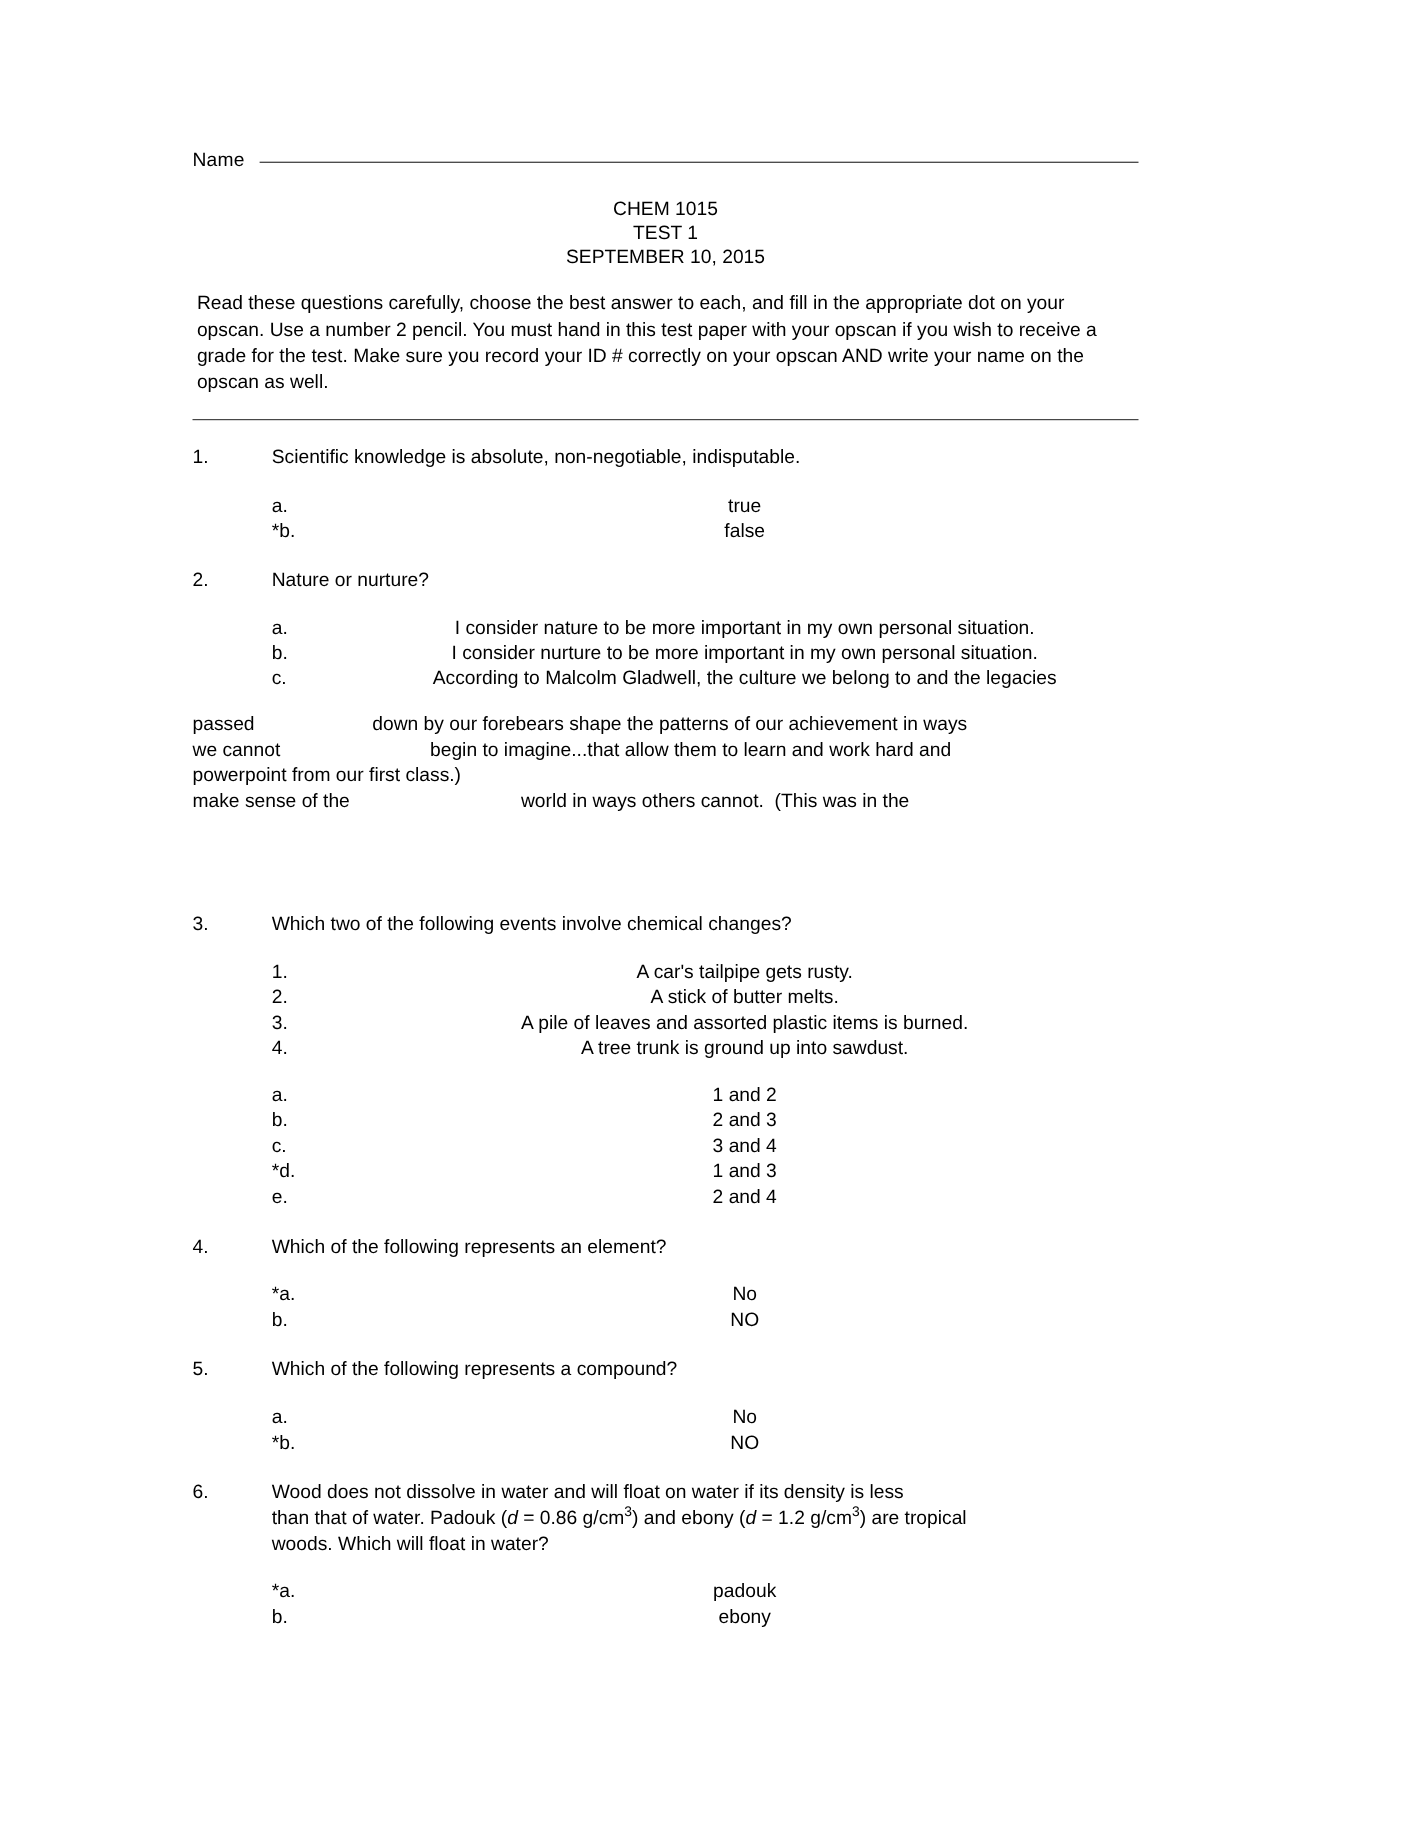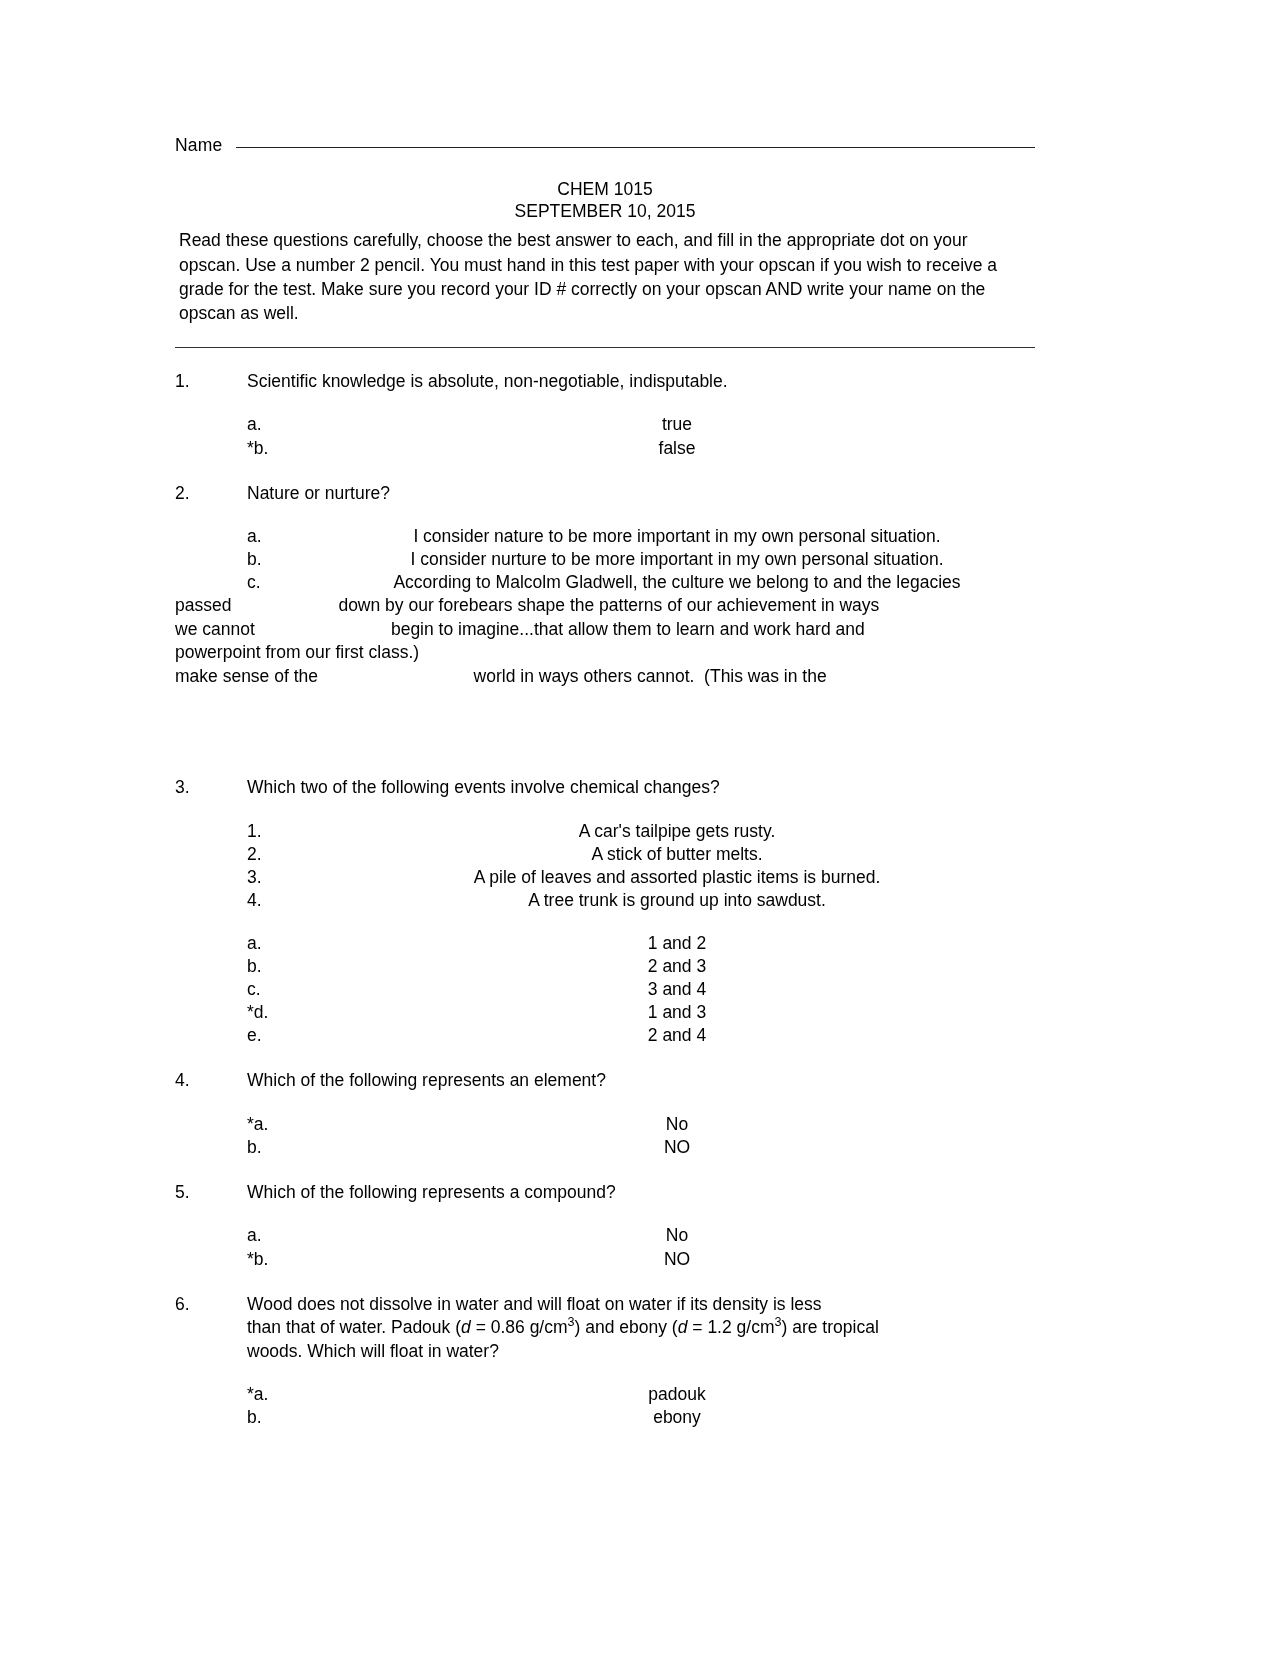--- a/index.html
+++ b/index.html
@@ -48,21 +48,21 @@
     height: 0;
     position: relative;
     top: -3px;
   }
 
   
   .title-block {
     text-align: center;
     font-size: 17.5px;
     line-height: 1.27;
-    margin-bottom: 6px;
+    margin-bottom: 18px;
   }
   .title-line { display: block; }
 
   
   .instructions {
     text-align: left;
     font-size: 17.5px;
     line-height: 1.38;
     margin: 0 0 20px 0;
     padding: 0 4px;
@@ -110,21 +110,21 @@
   }
   .opt-text { flex: 1; text-align: center; }
 
   .sub-list { margin-top: 20px; margin-left: 72px; }
 
   .spacer-sm { height: 22px; }
   .spacer-xl { height: 88px; }
 
   
   .reflow {
-    margin-top: 0;
+    margin-top: 18px;
     font-size: 17.5px;
     line-height: 1.34;
   }
   .reflow-line {
     display: block;
     white-space: pre;
   }
 
   .ital { font-style: italic; }
   sup {
@@ -139,20 +139,21 @@
 <div class="page">
   <div class="sheet">
 
     <div class="name-row">
       <span class="name-label">Name</span>
       <span class="name-rule"></span>
     </div>
 
     <div class="title-block">
       <span class="title-line">CHEM 1015</span>
+      <span class="title-line">TEST 1</span>
       <span class="title-line">SEPTEMBER 10, 2015</span>
     </div>
 
     <p class="instructions">Read these questions carefully, choose the best answer to each, and fill in the appropriate dot on your opscan.  Use a number 2 pencil.  You must hand in this test paper with your opscan if you wish to receive a grade for the test.  Make sure you record your ID # correctly on your opscan AND write your name on the opscan as well.</p>
 
     <hr class="hrule">
 
     <div class="question">
       <div class="q-head">
         <span class="q-num">1.</span>

